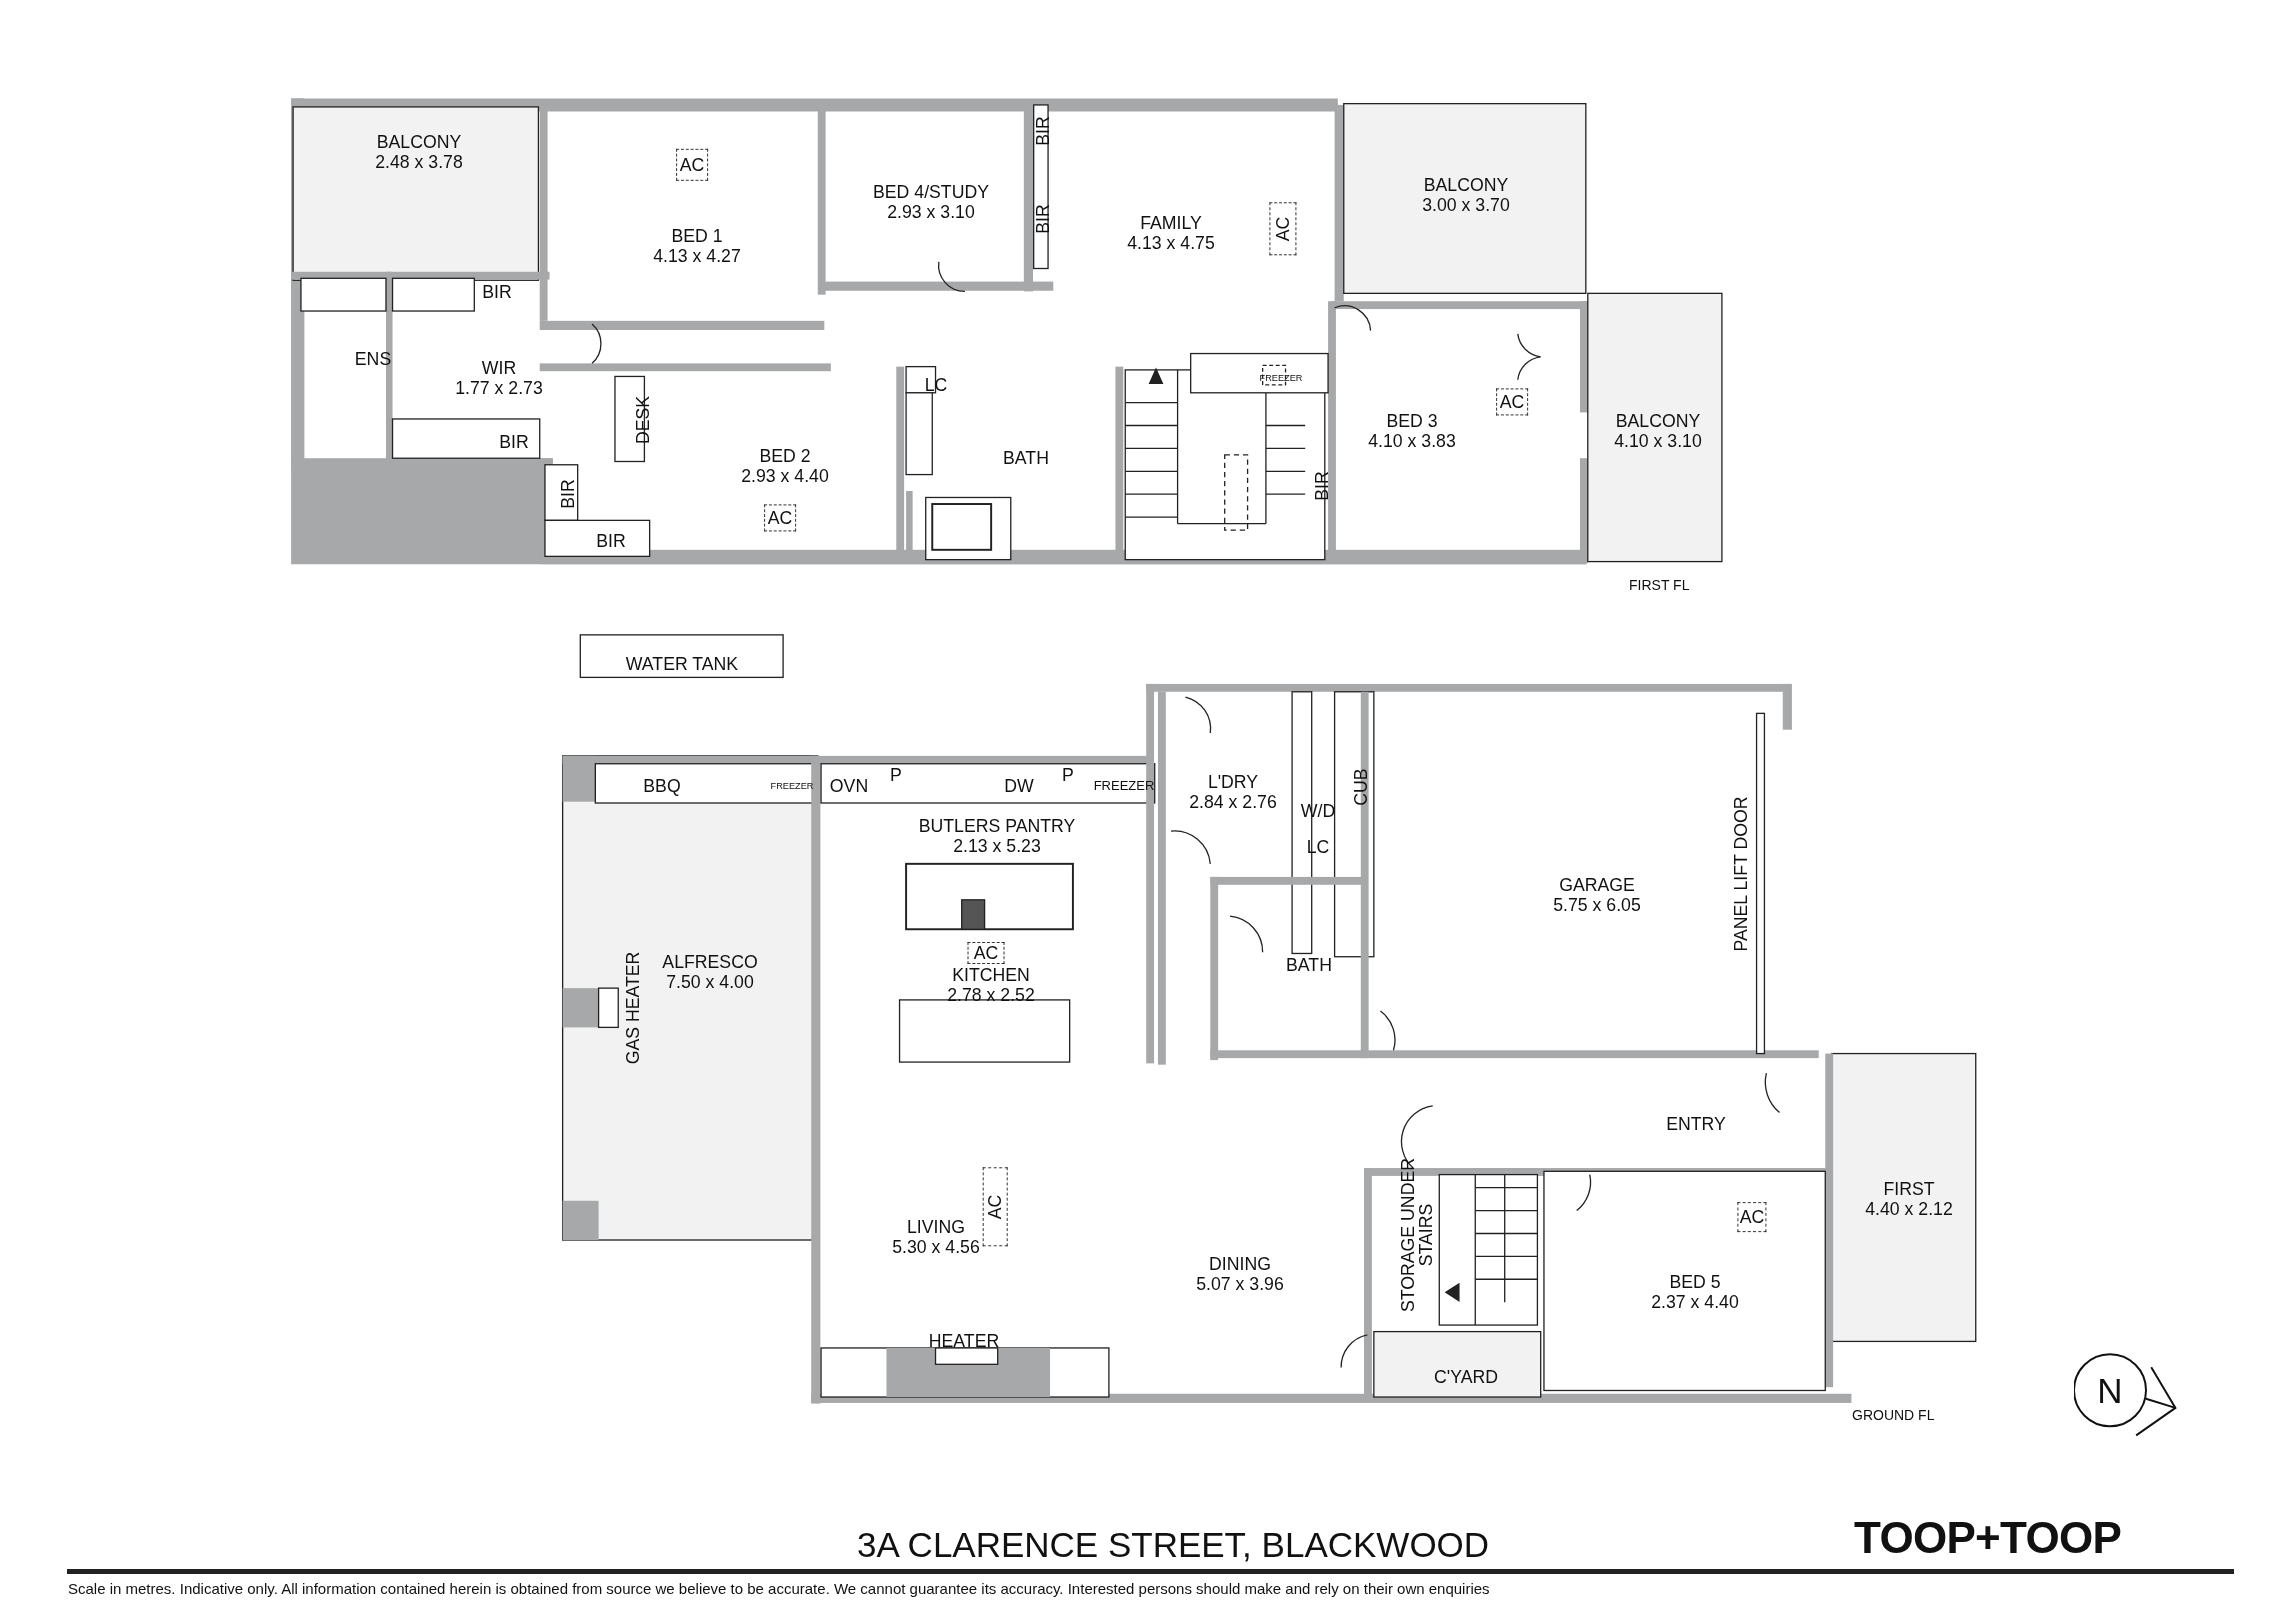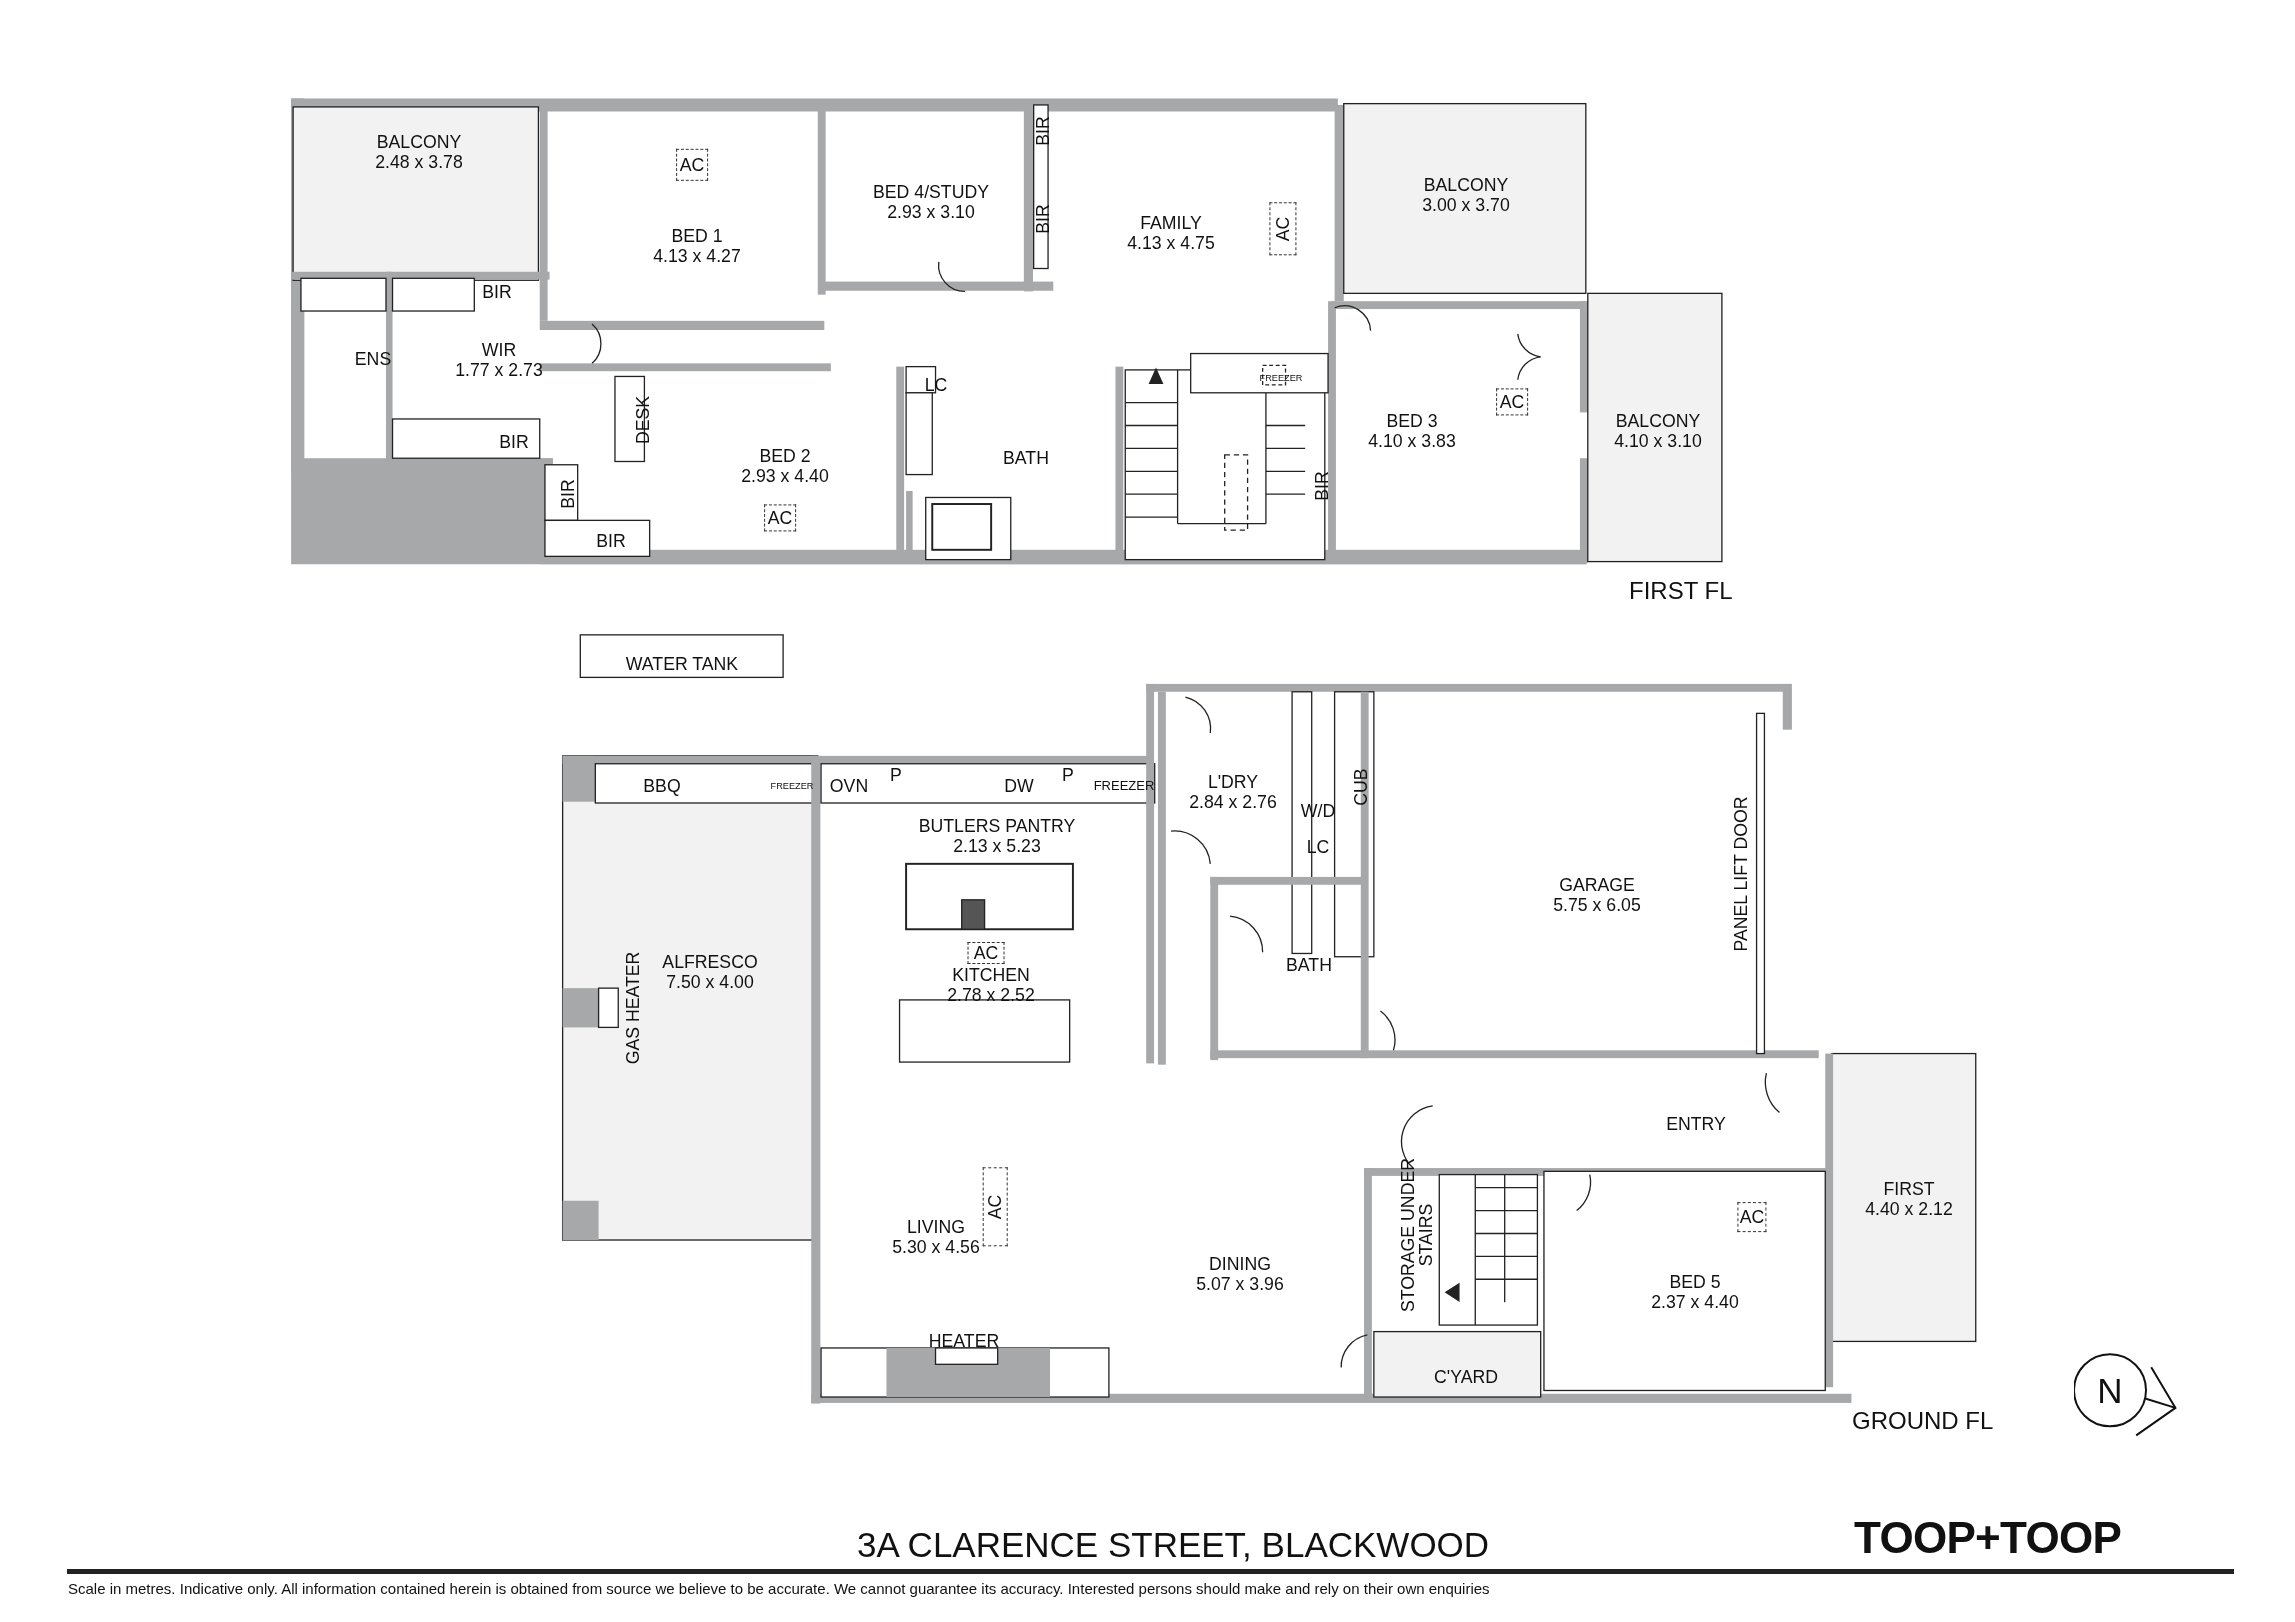--- a/index.html
+++ b/index.html
@@ -6,21 +6,21 @@
   body{width:2295px;height:1623px;position:relative;overflow:hidden;font-family:"Liberation Sans",sans-serif;color:#111;}
   svg.plan{position:absolute;left:0;top:0;}
   .lbl{position:absolute;text-align:center;font-size:17.7px;line-height:20px;white-space:nowrap;transform:translate(-50%,-50%);}
   .lbl .dim{display:block;}
   .vert{transform:translate(-50%,-50%) rotate(-90deg);}
   .small{font-size:9.2px;}
   .title{position:absolute;left:857px;top:1525px;font-size:35px;font-weight:normal;letter-spacing:0px;}
   .logo{position:absolute;left:1854px;top:1513px;font-size:44px;font-weight:bold;letter-spacing:-0.7px;}
   .rule{position:absolute;left:67px;top:1569px;width:2167px;height:4.6px;background:#222;}
   .disclaimer{position:absolute;left:68px;top:1580px;font-size:15px;white-space:nowrap;}
-  .floor{position:absolute;font-size:24px;}
+  .floor{position:absolute;font-size:14px;}
   .compass{position:absolute;left:2074px;top:1341px;}
 </style>
 </head>
 <body>
 
 <svg class="plan" width="2295" height="1623" viewBox="0 0 3508 2480">
 
   <g fill="none" stroke="#222" stroke-width="3">
 
     <path d="M445 150 H2045 V170 H465 V705 H840 V858 H1385 V750 H1395 V858 H2045 V848 H2425 V862 H445 Z" fill="#a7a8aa" stroke="none"></path>
@@ -163,21 +163,21 @@
 </svg>
 
 <div class="lbl" style="left:419px;top:152px"><span>BALCONY</span><span class="dim">2.48 x 3.78</span></div>
 <div class="lbl" style="left:697px;top:246px"><span>BED 1</span><span class="dim">4.13 x 4.27</span></div>
 <div class="lbl" style="left:931px;top:202px"><span>BED 4/STUDY</span><span class="dim">2.93 x 3.10</span></div>
 <div class="lbl" style="left:1171px;top:233px"><span>FAMILY</span><span class="dim">4.13 x 4.75</span></div>
 <div class="lbl" style="left:1466px;top:195px"><span>BALCONY</span><span class="dim">3.00 x 3.70</span></div>
 <div class="lbl" style="left:1412px;top:431px"><span>BED 3</span><span class="dim">4.10 x 3.83</span></div>
 <div class="lbl" style="left:1658px;top:431px"><span>BALCONY</span><span class="dim">4.10 x 3.10</span></div>
 <div class="lbl" style="left:373px;top:359px"><span>ENS</span></div>
-<div class="lbl" style="left:499px;top:360px"><span>WIR</span><span class="dim">1.77 x 2.73</span></div>
+<div class="lbl" style="left:499px;top:378px"><span>WIR</span><span class="dim">1.77 x 2.73</span></div>
 <div class="lbl" style="left:785px;top:466px"><span>BED 2</span><span class="dim">2.93 x 4.40</span></div>
 <div class="lbl" style="left:1026px;top:458px"><span>BATH</span></div>
 <div class="lbl" style="left:497px;top:292px">BIR</div>
 <div class="lbl" style="left:514px;top:442px">BIR</div>
 <div class="lbl vert" style="left:568px;top:494px">BIR</div>
 <div class="lbl" style="left:611px;top:541px">BIR</div>
 <div class="lbl vert" style="left:1043px;top:131px">BIR</div>
 <div class="lbl vert" style="left:1043px;top:219px">BIR</div>
 <div class="lbl vert" style="left:1322px;top:486px">BIR</div>
 <div class="lbl vert" style="left:643px;top:420px">DESK</div>

